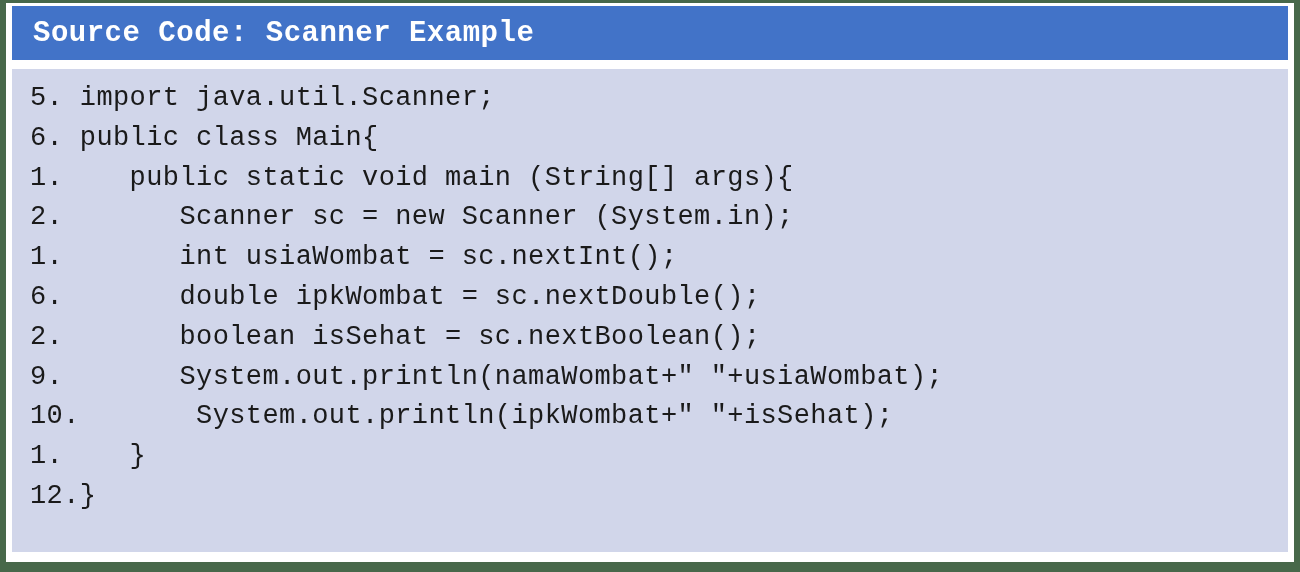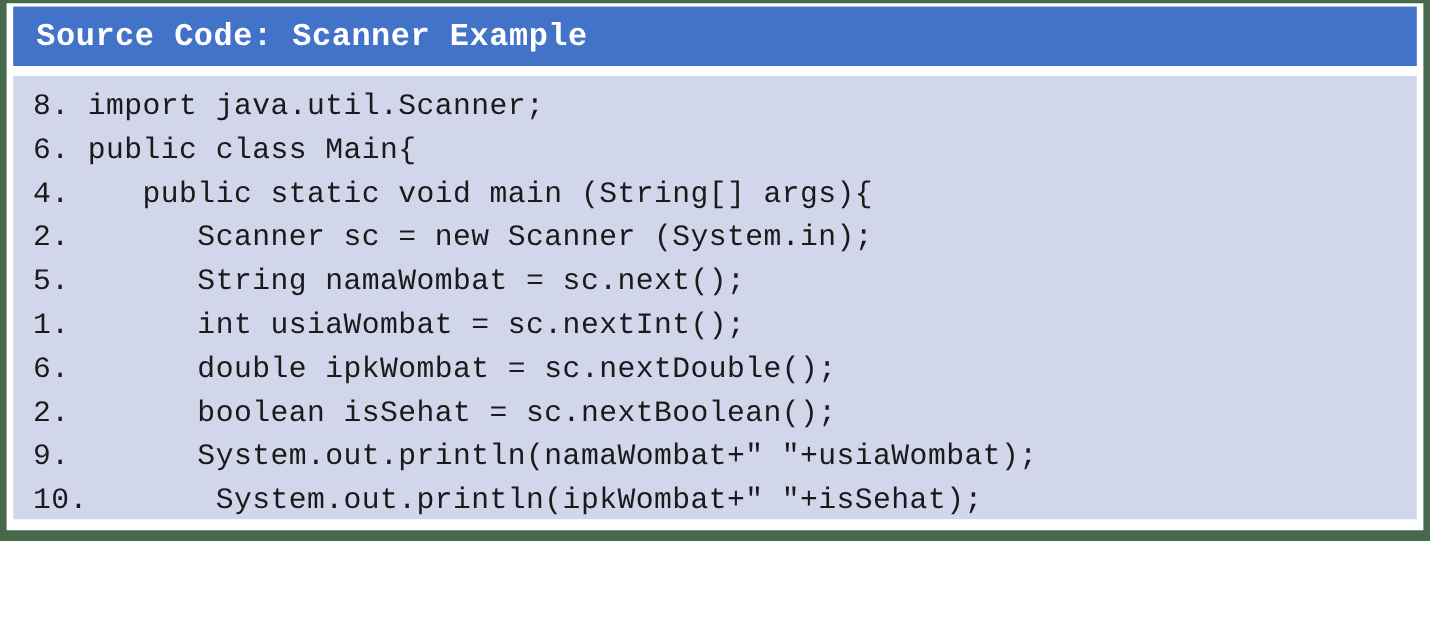--- a/index.html
+++ b/index.html
@@ -7,21 +7,21 @@
     padding: 0;
     background: #ffffff;
   }
   body {
     font-family: "Liberation Mono", "DejaVu Sans Mono", monospace;
   }
 
   .slide {
     position: relative;
     width: 1300px;
-    height: 492px;
+    height: 572px;
     box-sizing: border-box;
     background: #ffffff;
     overflow: hidden;
   }
 
   
   .frame {
     position: absolute;
     inset: 0;
     box-sizing: border-box;
@@ -86,25 +86,24 @@
 
 <div class="slide">
   <div class="frame">
     <div class="inner">
 
       <div class="code-header">Source Code: Scanner Example</div>
 
       <div class="header-gap"></div>
 
       <div class="code-body">
-        <div class="code-line">8. import java.util.Scanner;</div>
+        <div class="code-line">5. import java.util.Scanner;</div>
         <div class="code-line">6. public class Main{</div>
-        <div class="code-line">4.    public static void main (String[] args){</div>
+        <div class="code-line">1.    public static void main (String[] args){</div>
         <div class="code-line">2.       Scanner sc = new Scanner (System.in);</div>
-        <div class="code-line">5.       String namaWombat = sc.next();</div>
         <div class="code-line">1.       int usiaWombat = sc.nextInt();</div>
         <div class="code-line">6.       double ipkWombat = sc.nextDouble();</div>
         <div class="code-line">2.       boolean isSehat = sc.nextBoolean();</div>
         <div class="code-line">9.       System.out.println(namaWombat+" "+usiaWombat);</div>
         <div class="code-line">10.       System.out.println(ipkWombat+" "+isSehat);</div>
         <div class="code-line">1.    }</div>
         <div class="code-line">12.}</div>
       </div>
 
     </div>

